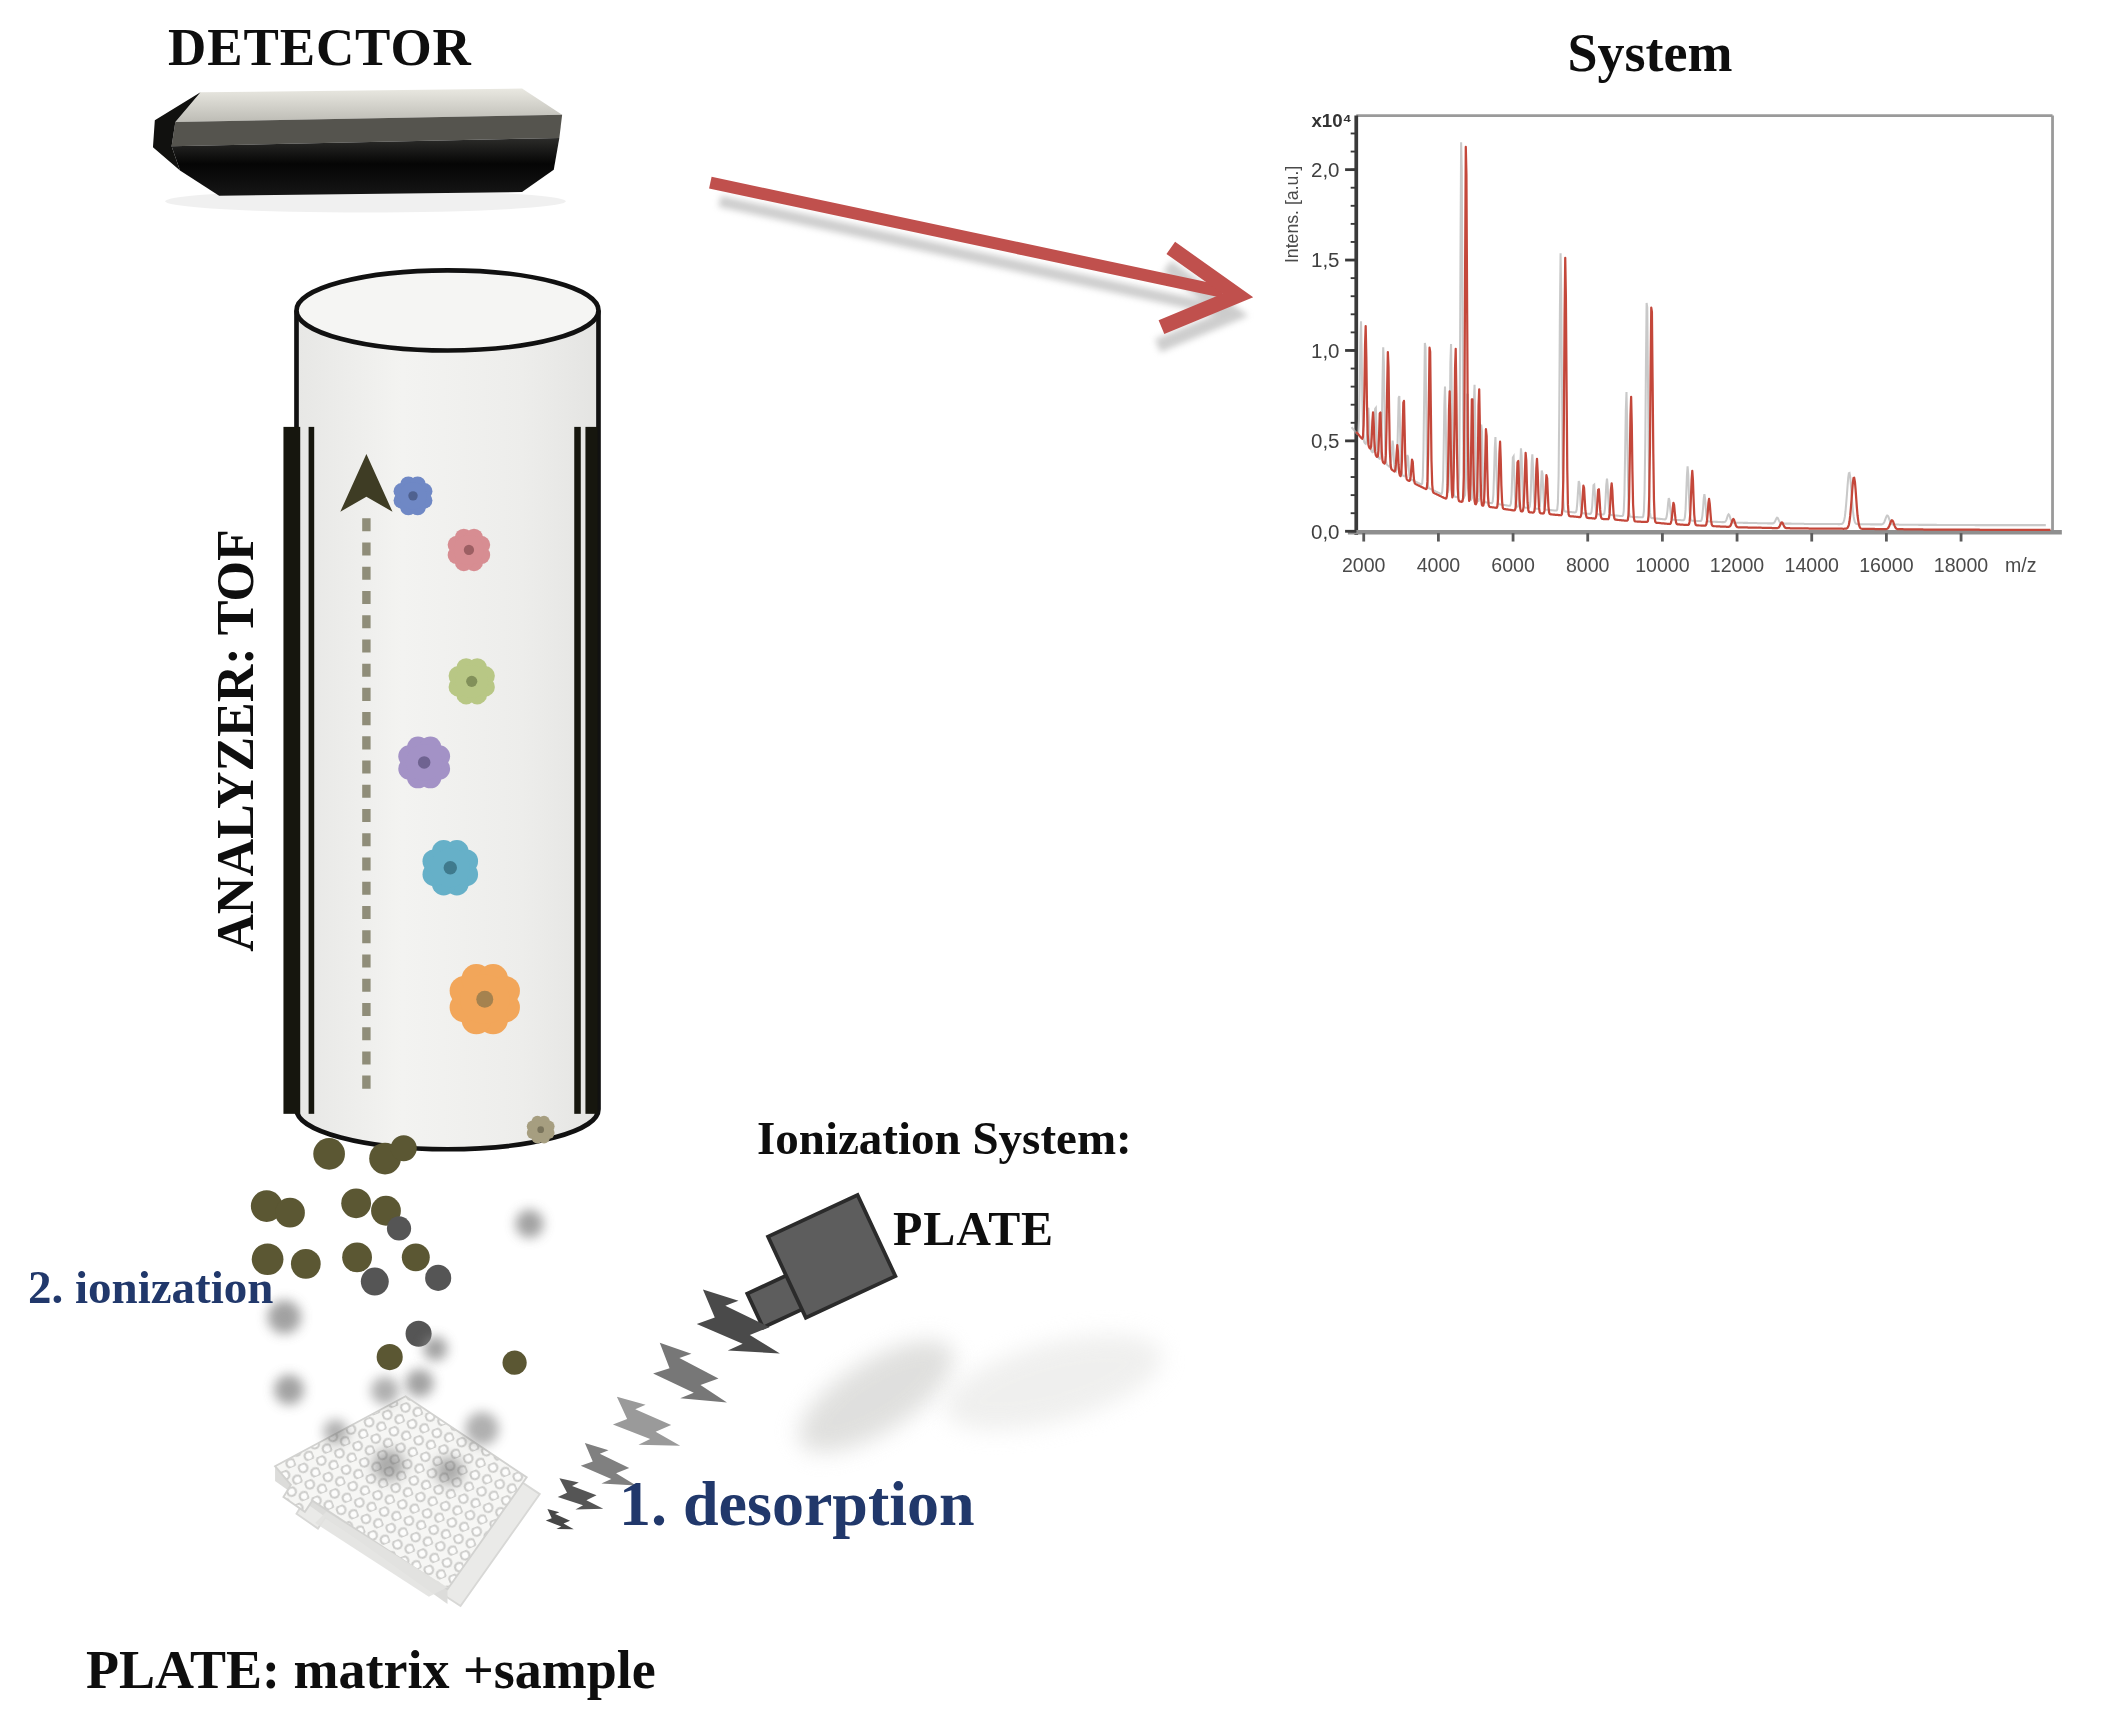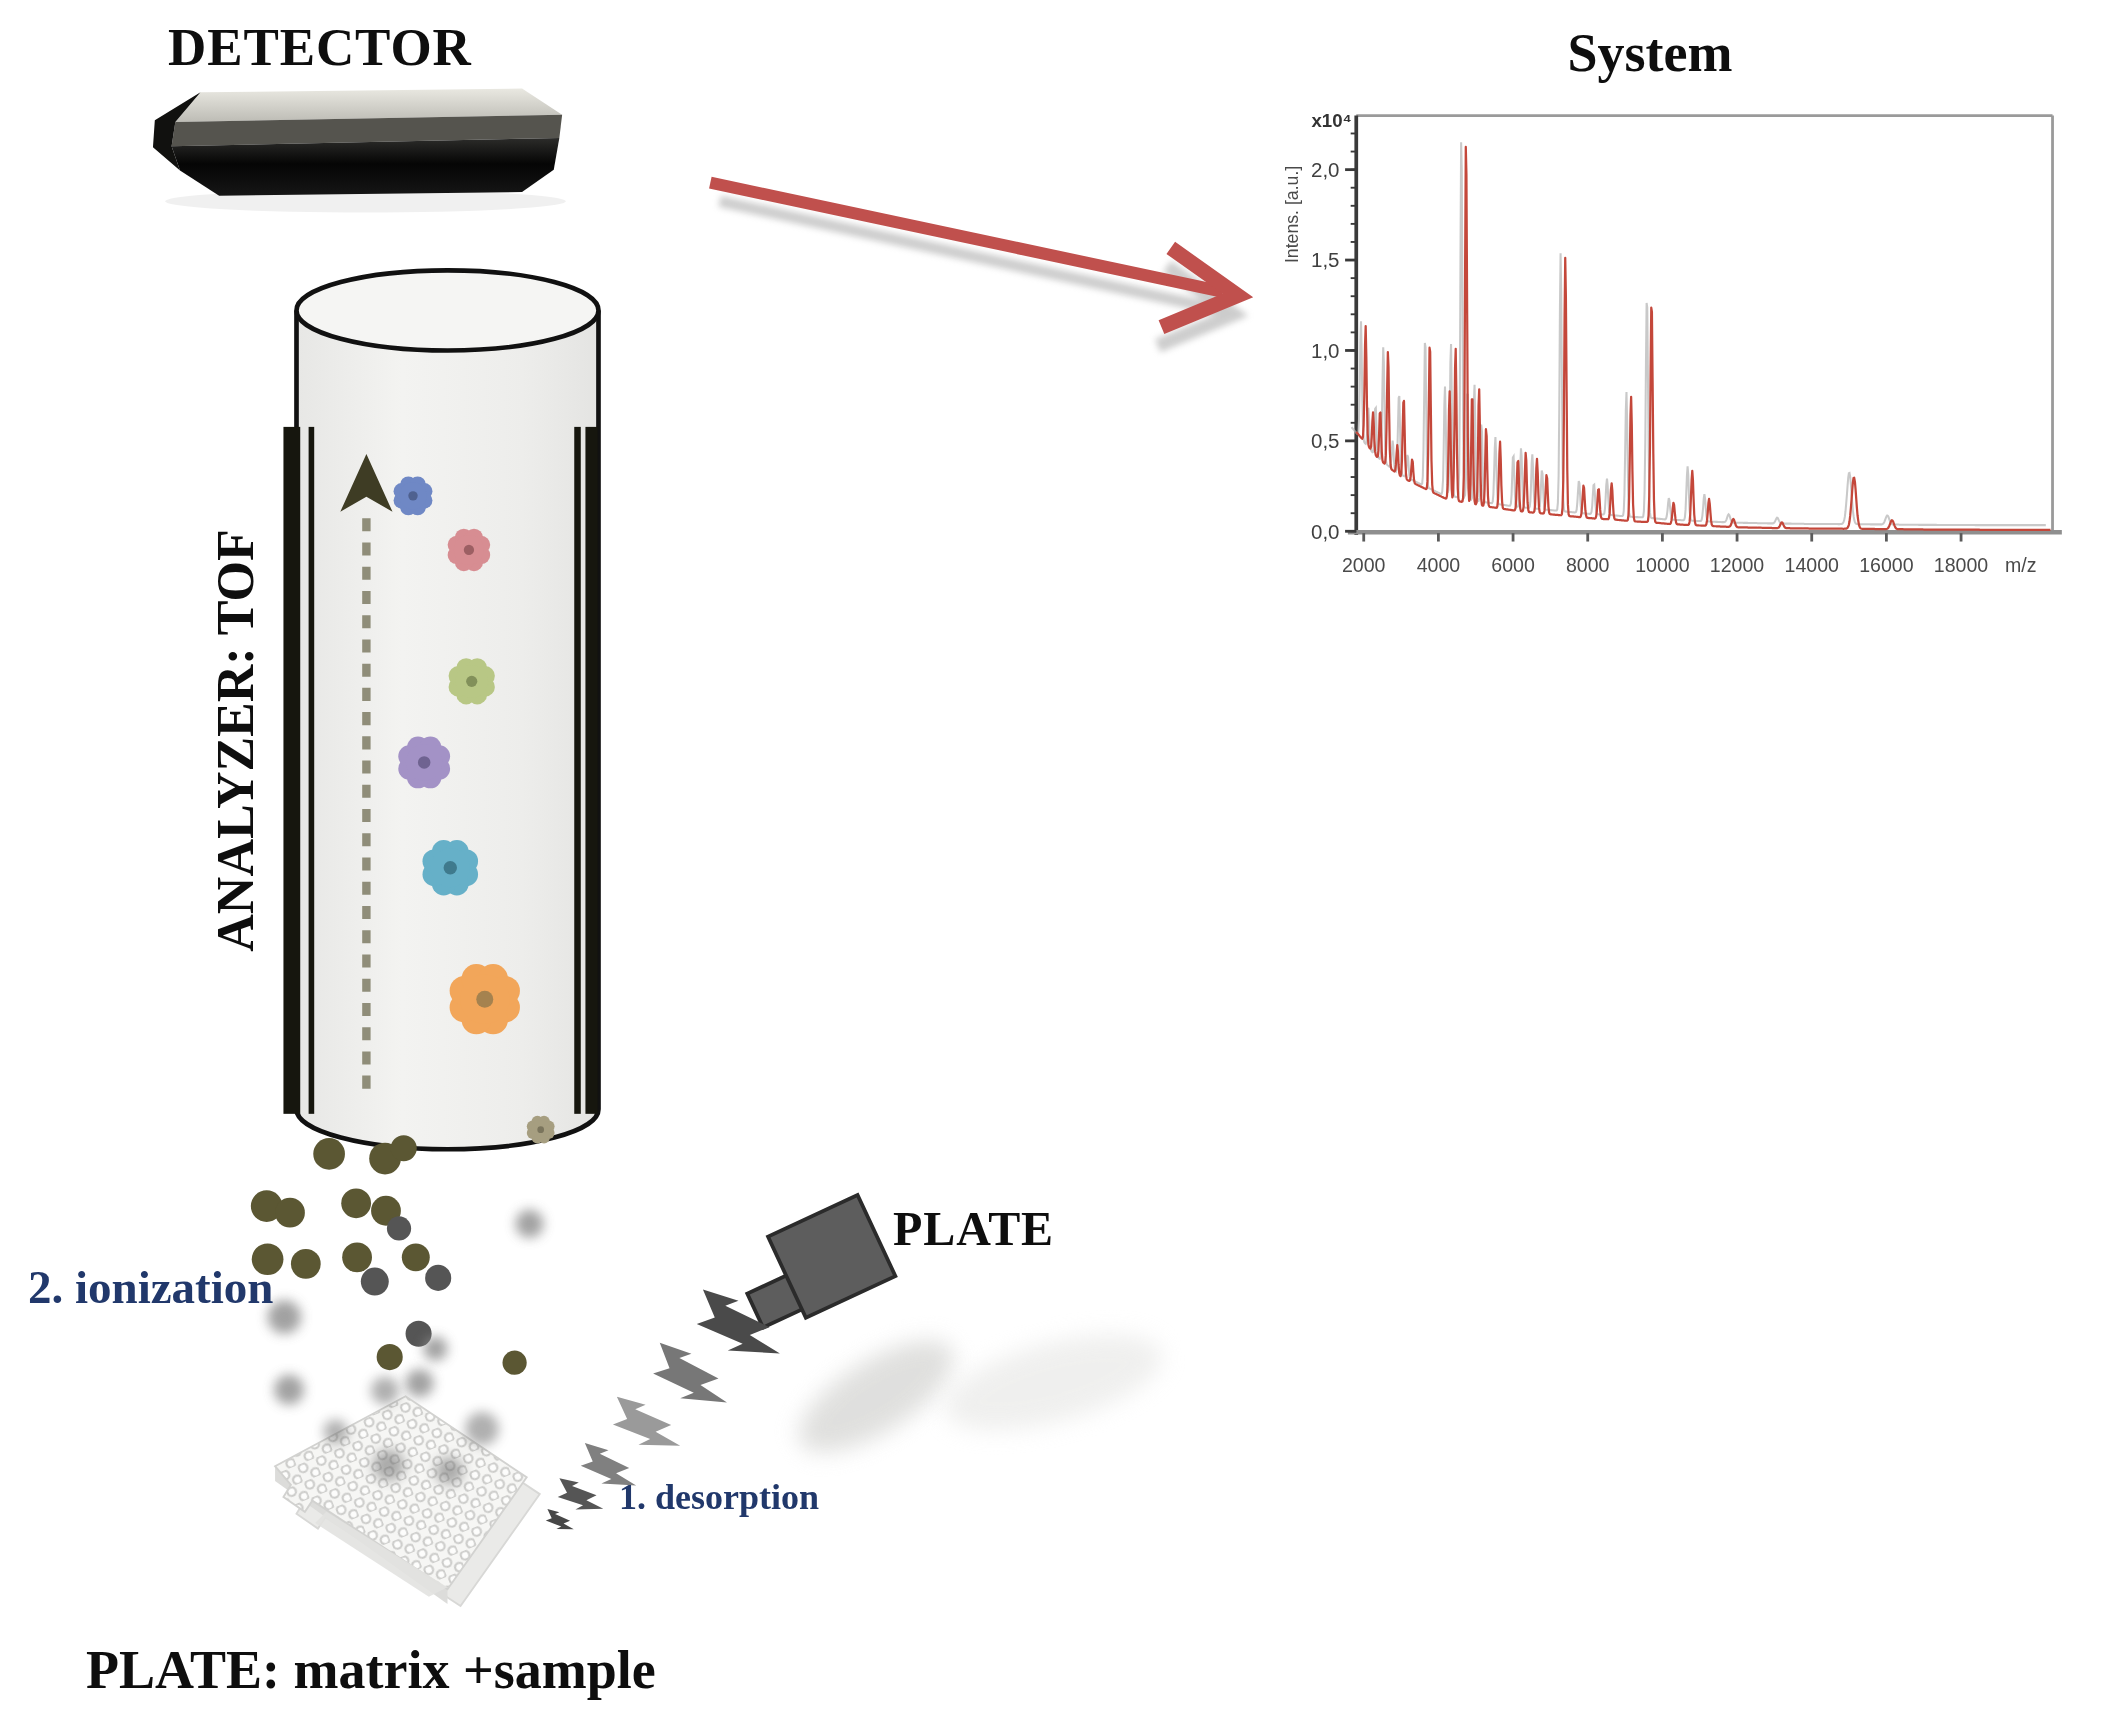--- a/index.html
+++ b/index.html
@@ -282,22 +282,23 @@
       </g>
   </svg>
 
   
   <div class="lbl bold" id="detector-label" style="left:168px;top:17px;width:364px;text-align:left;font-size:53px;letter-spacing:0.9px;">DETECTOR</div>
 
   <div class="lbl semi" id="spectra-title" style="left:1529px;top:22.4px;width:242px;text-align:center;font-size:54px;">System</div>
 
   <div class="lbl bold" id="analyzer-label" style="left:-26px;top:708px;width:522px;height:65px;line-height:65px;font-size:52px;">ANALYZER: TOF</div>
 
+  <div class="lbl semi" style="left:757px;top:1111px;font-size:47px;">Ionization System:</div>
 
   <div class="lbl semi" style="left:893px;top:1201px;font-size:48px;letter-spacing:0.9px;">PLATE</div>
 
   <div class="lbl navy semi" style="left:28px;top:1260px;font-size:47px;">2. ionization</div>
 
-  <div class="lbl navy semi" style="left:619px;top:1467px;font-size:36px;margin-top:9px;">1. desorption</div>
+  <div class="lbl navy semi" style="left:619px;top:1467px;font-size:64px;">1. desorption</div>
 
   <div class="lbl bold" style="left:86px;top:1639px;font-size:54px;">PLATE: matrix +sample</div>
 </div>
 
 
 </body></html>

